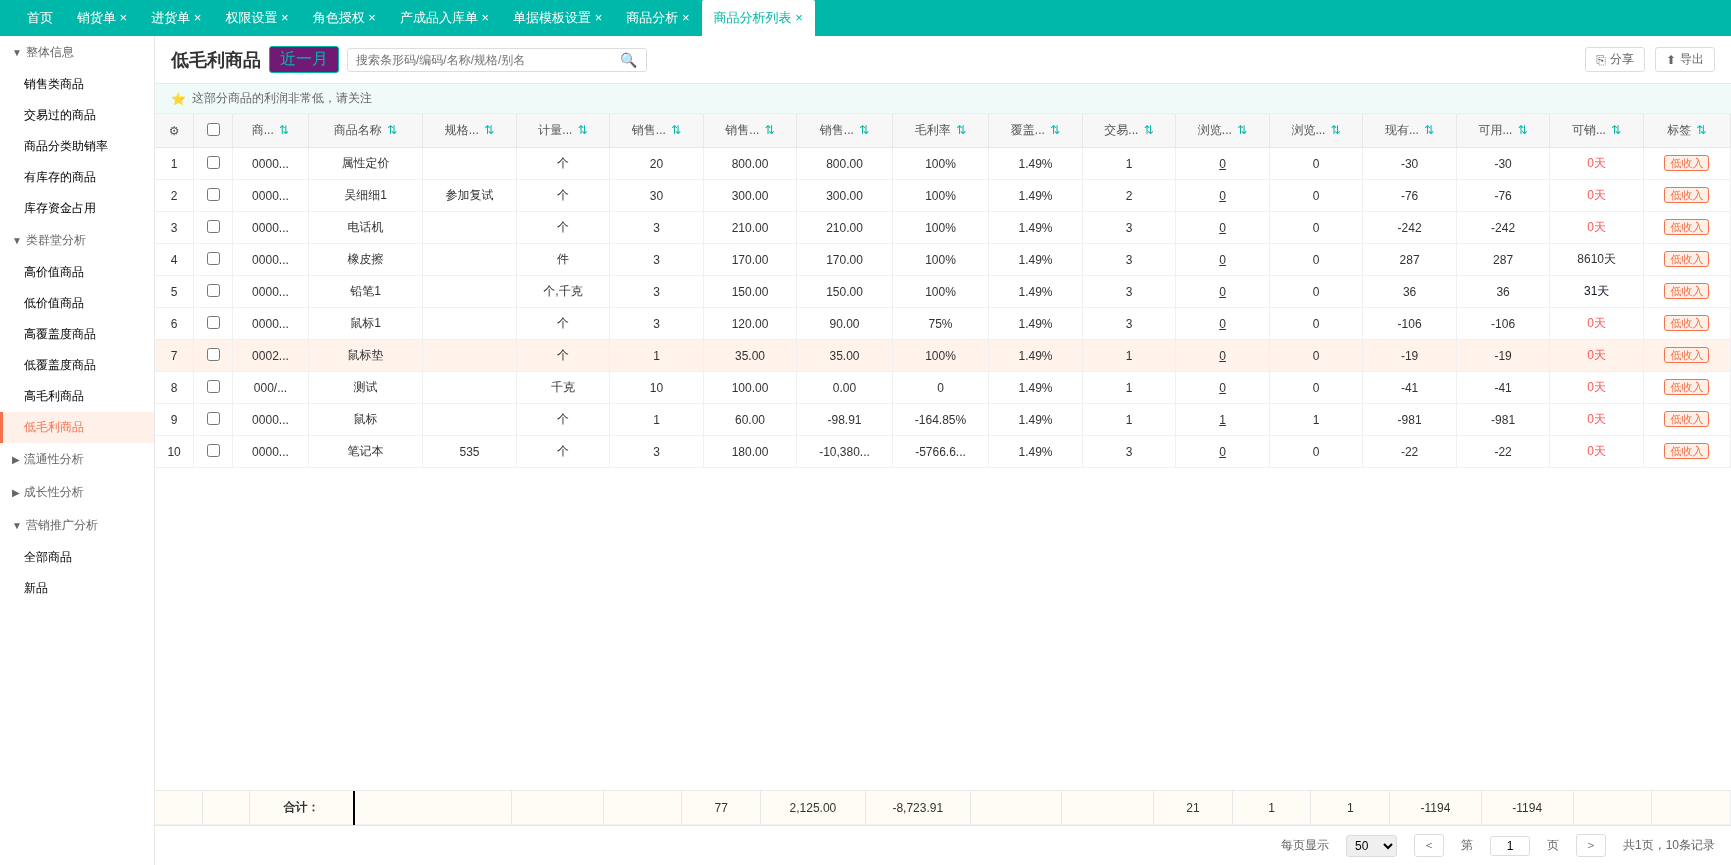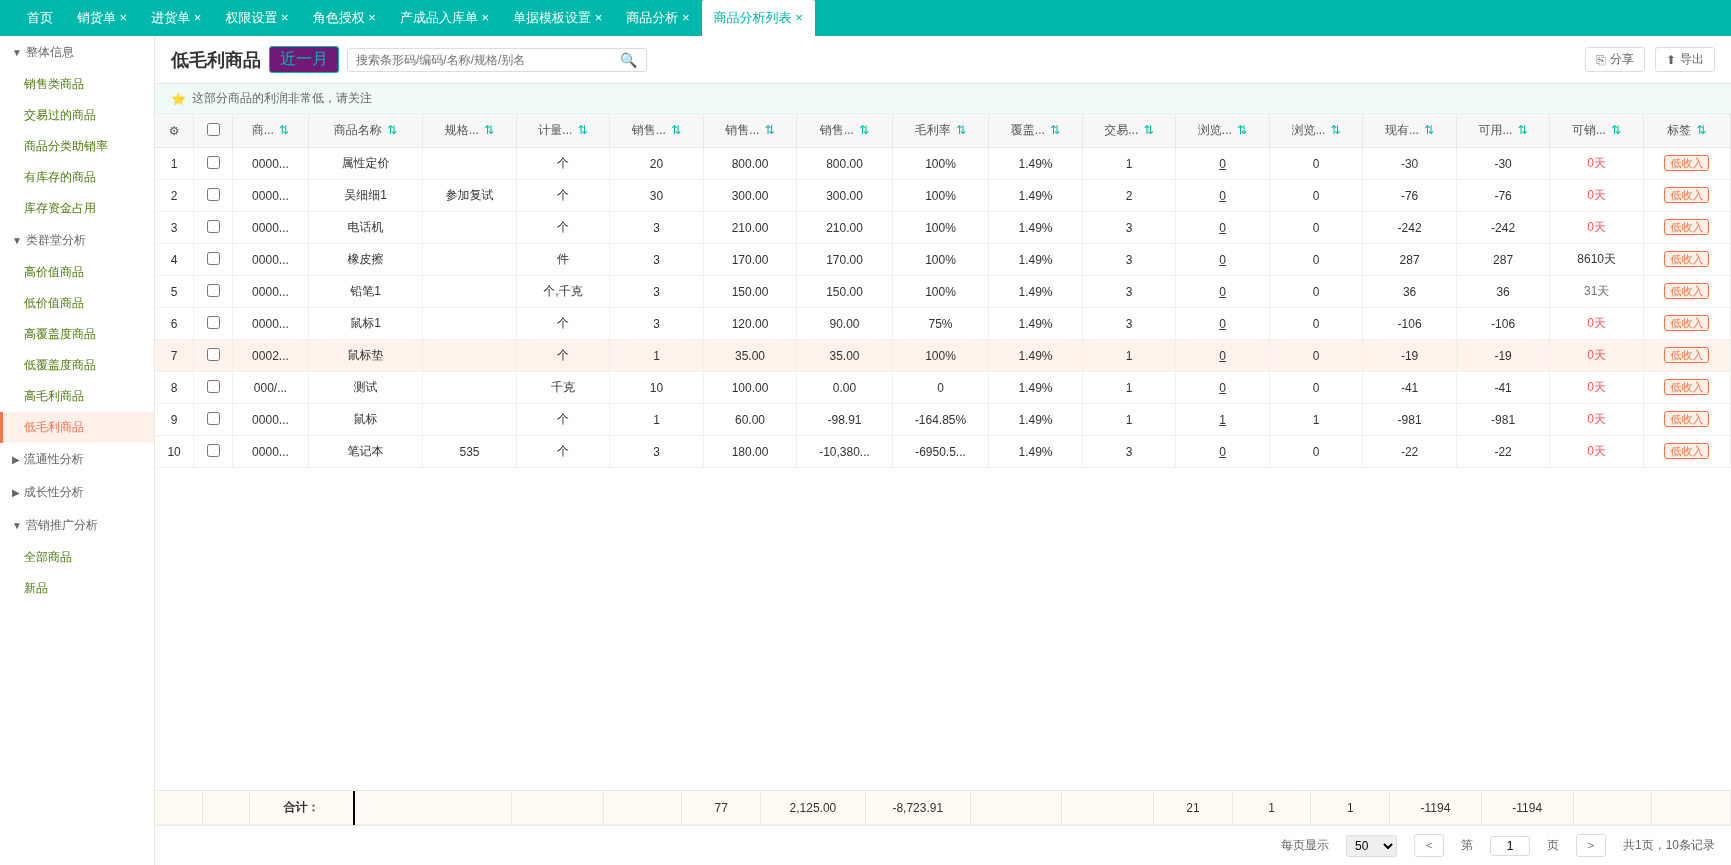--- a/index.html
+++ b/index.html
@@ -45,21 +45,21 @@
       align-items: center;
       padding: 8px 12px;
       font-size: 12px;
       color: #666;
       cursor: pointer;
     }
     .sidebar-group-title .arrow { margin-right: 4px; font-size: 10px; }
     .sidebar-item {
       padding: 7px 12px 7px 24px;
       cursor: pointer;
-      color: #4d7c0f;
+      color: #000000;
       font-size: 12px;
     }
     .sidebar-item.active { background: #fff0ea; color: #f5724c; border-left: 3px solid #f5724c; padding-left: 21px; }
 
     
     .content { flex: 1; display: flex; flex-direction: column; overflow: hidden; background: #fff; }
 
     
     .content-header {
       display: flex;
@@ -402,21 +402,21 @@
     <td>3</td>
     <td>150.00</td>
     <td>150.00</td>
     <td>100%</td>
     <td>1.49%</td>
     <td>3</td>
     <td><span class="link-underline">0</span></td>
     <td>0</td>
     <td>36</td>
     <td>36</td>
-    <td style="color:#737373">31天</td>
+    <td style="color:#0f172a">31天</td>
     <td><span class="tag-orange">低收入</span></td>
   </tr>
             <tr>
     <td>6</td>
     <td><input type="checkbox" style=""></td>
     <td>0000...</td>
     <td>鼠标1</td>
     <td></td>
     <td>个</td>
     <td>3</td>
@@ -495,21 +495,21 @@
             <tr>
     <td>10</td>
     <td><input type="checkbox" style=""></td>
     <td>0000...</td>
     <td>笔记本</td>
     <td>535</td>
     <td>个</td>
     <td>3</td>
     <td>180.00</td>
     <td>-10,380...</td>
-    <td>-6950.5...</td>
+    <td>-5766.6...</td>
     <td>1.49%</td>
     <td>3</td>
     <td><span class="link-underline">0</span></td>
     <td>0</td>
     <td>-22</td>
     <td>-22</td>
     <td style="color:#f55">0天</td>
     <td><span class="tag-orange">低收入</span></td>
   </tr>
           </tbody>

